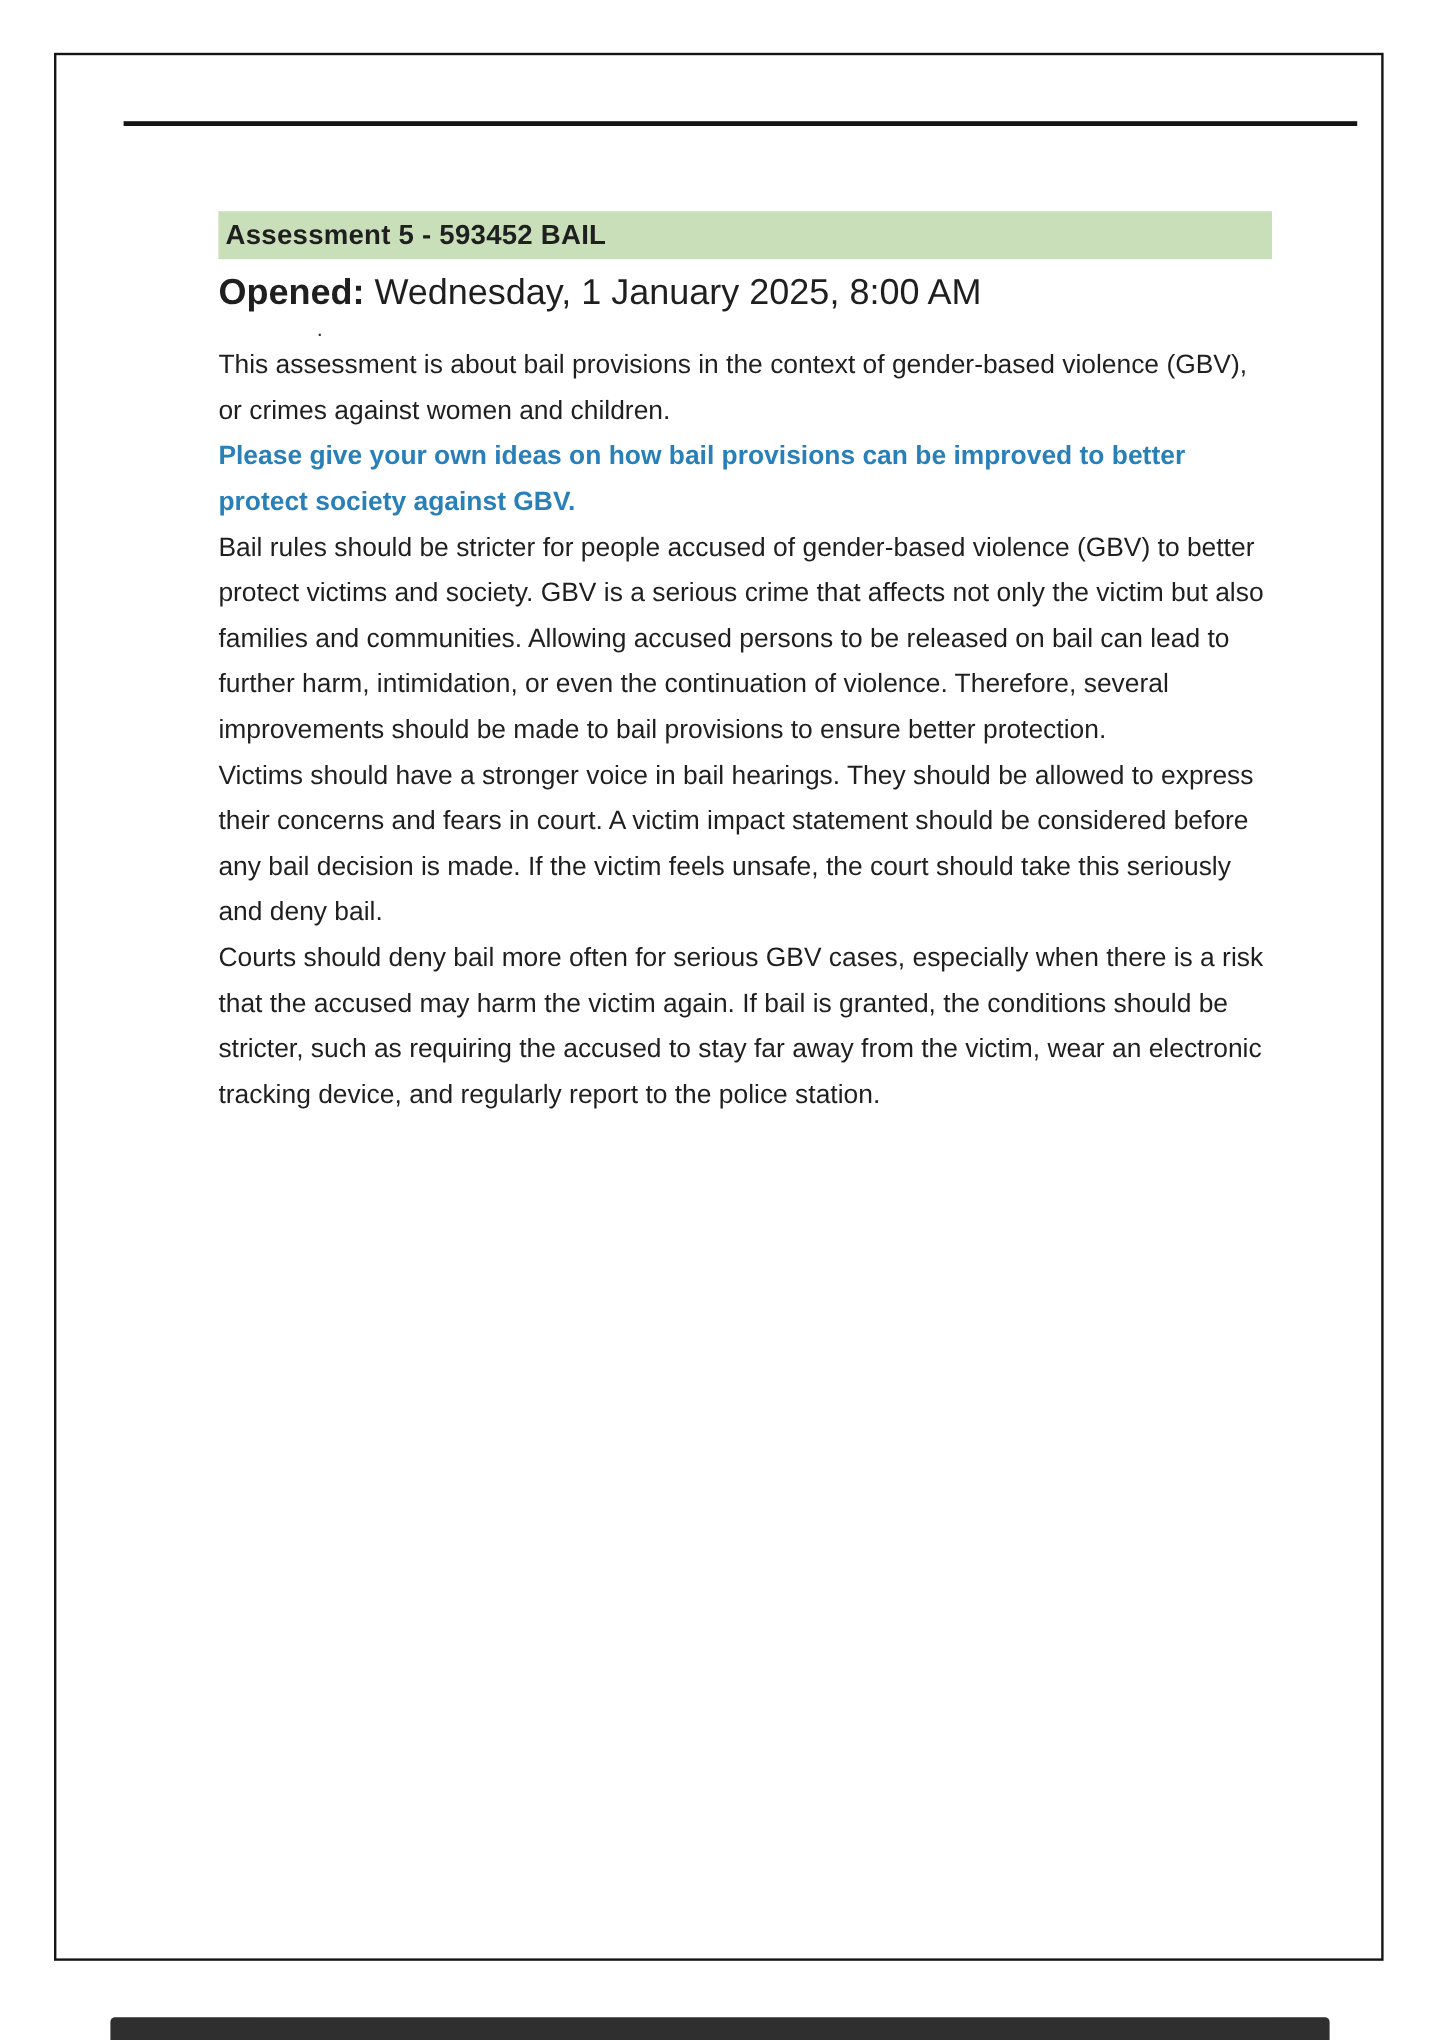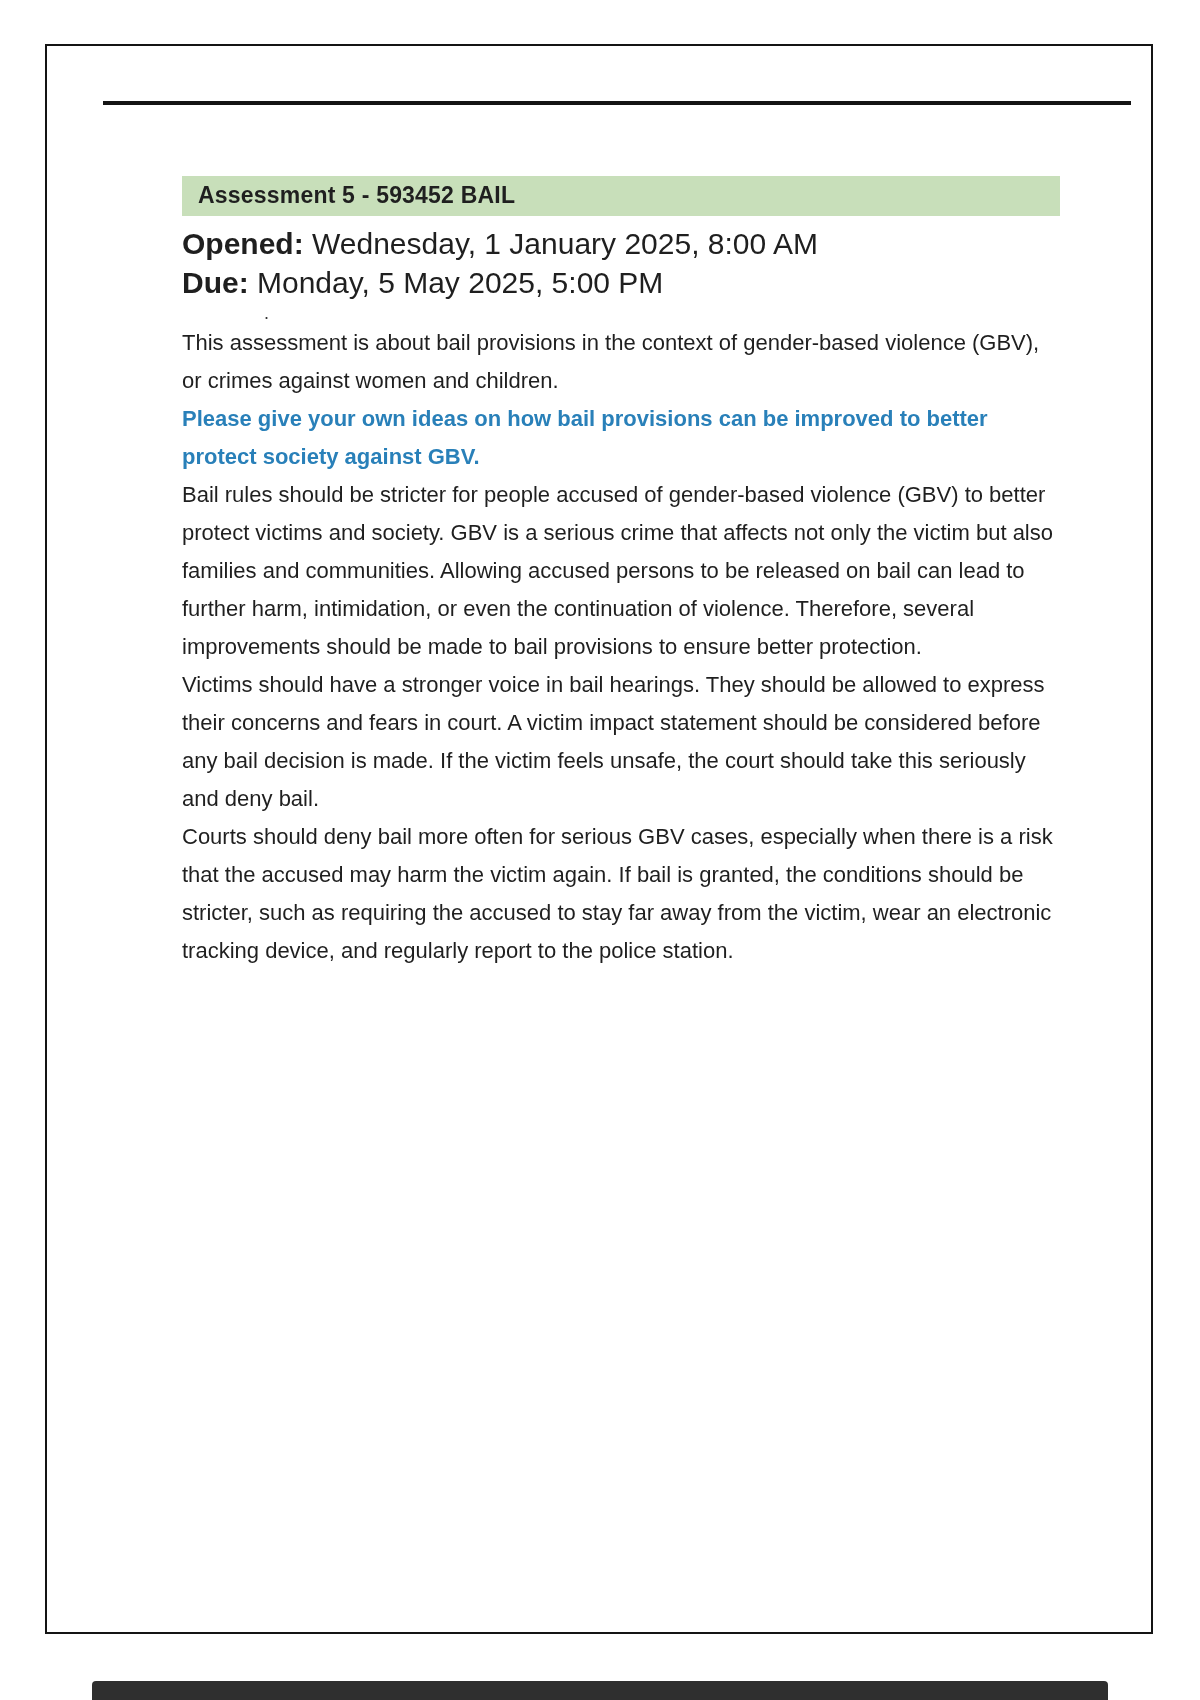--- a/index.html
+++ b/index.html
@@ -31,21 +31,21 @@
   }
   .content{
     position:absolute;
     left:135px;top:130px;
     width:878px;
   }
   .title-bar{
     background:var(--green);
     font-size:23px;
     font-weight:bold;
-    padding:6px 8px 7px 16px;
+    padding:6px 8px 7px 6px;
     letter-spacing:0.2px;
   }
   .meta-line{
     margin:0;
     font-size:30px;
     line-height:39px;
   }
   .meta-block{margin-top:8px;}
   .bold{font-weight:bold;}
   .tiny-dot{
@@ -79,21 +79,20 @@
 
 <div class="page-frame">
   <div class="page-top-edge"></div>
 
   <div class="content">
 
     <div class="title-bar">Assessment 5 - 593452 BAIL</div>
 
     <div class="meta-block">
       <p class="meta-line"><span class="bold">Opened:</span><span> Wednesday, 1 January 2025, 8:00 AM</span></p>
-      <p class="meta-line"><span class="bold">Due:</span><span> Monday, 5 May 2025, 5:00 PM</span></p>
       <p class="tiny-dot">.</p>
     </div>
 
     <div class="body-text">
       <p class="intro">This assessment is about bail provisions in the context of gender-based violence (GBV), or crimes against women and children.</p>
 
       <p class="question">Please give your own ideas on how bail provisions can be improved to better protect society against GBV.</p>
 
       <p class="answer">Bail rules should be stricter for people accused of gender-based violence (GBV) to better protect victims and society. GBV is a serious crime that affects not only the victim but also families and communities. Allowing accused persons to be released on bail can lead to further harm, intimidation, or even the continuation of violence. Therefore, several improvements should be made to bail provisions to ensure better protection.</p>
       <p class="answer">Victims should have a stronger voice in bail hearings. They should be allowed to express their concerns and fears in court. A victim impact statement should be considered before any bail decision is made. If the victim feels unsafe, the court should take this seriously and deny bail.</p>

